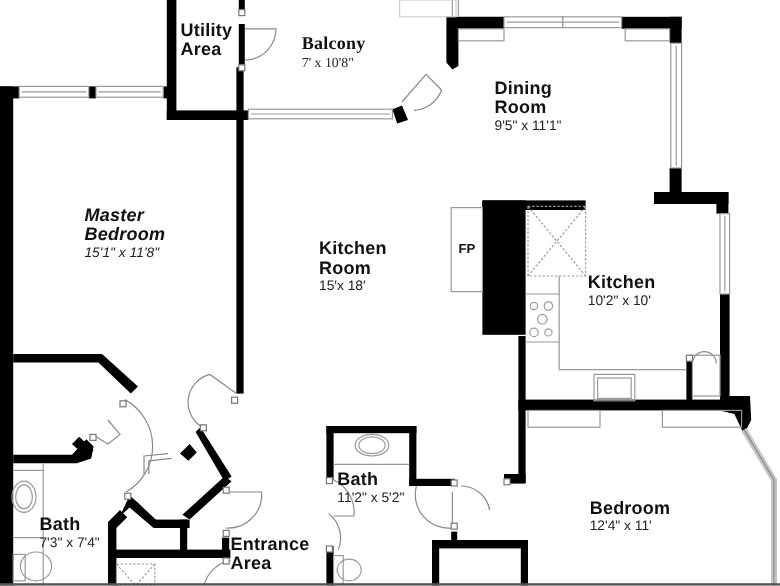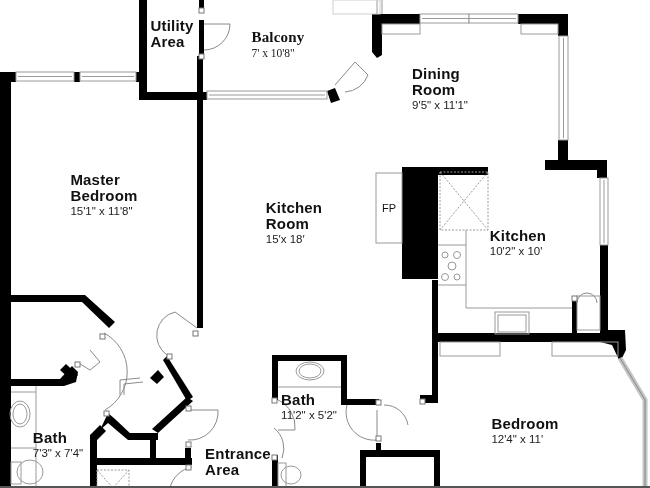--- a/index.html
+++ b/index.html
@@ -1,21 +1,21 @@
 <!DOCTYPE html>
 <html><head>
   <meta charset="utf-8">
   <style>
     html, body { margin: 0; padding: 0; background: #ffffff; }
     body { width: 650px; height: 488px; overflow: hidden; position: relative; font-family: "Liberation Sans", sans-serif; }
     #plan { position: absolute; left: 0; top: 0; width: 650px; height: 488px; }
     .label { position: absolute; text-align: left; color: #111; line-height: 1.05; transform: translateX(-50%); white-space: nowrap; }
     .room-name { font-weight: bold; font-size: 15px; display: block; letter-spacing: 0.2px; }
     .room-dim { font-size: 11.5px; display: block; color: #222; margin-top: 1px; }
-    .fp-label { position: absolute; font-weight: normal; font-size: 11px; color: #111; text-align: right; }
+    .fp-label { position: absolute; font-weight: bold; font-size: 11px; color: #111; text-align: right; }
     .bottom-edge { position: absolute; left: 0; top: 486px; width: 650px; height: 2px; background: #555; }
   </style>
 </head>
 <body>
 
 <svg id="plan" viewBox="0 0 650 488" xmlns="http://www.w3.org/2000/svg">
 
   <g fill="#000" stroke="none">
 
     <rect x="0" y="72" width="11" height="416"></rect>
@@ -214,21 +214,21 @@
   <span class="room-name">Balcony</span>
   <span class="room-dim">7' x 10'8"</span>
 </div>
 
 <div class="label" style="left:440px; top:66px;">
   <span class="room-name">Dining</span>
   <span class="room-name">Room</span>
   <span class="room-dim">9'5" x 11'1"</span>
 </div>
 
-<div class="label" style="left:104px; top:172px;">
+<div class="label" style="left:104px; top:172px;font-style:italic;">
   <span class="room-name">Master</span>
   <span class="room-name">Bedroom</span>
   <span class="room-dim">15'1" x 11'8"</span>
 </div>
 
 <div class="label" style="left:294px; top:200px;">
   <span class="room-name">Kitchen</span>
   <span class="room-name">Room</span>
   <span class="room-dim">15′x 18′</span>
 </div>
@@ -243,21 +243,21 @@
 <div class="label" style="left:58px; top:430px;">
   <span class="room-name">Bath</span>
   <span class="room-dim">7'3" x 7'4"</span>
 </div>
 
 <div class="label" style="left:309px; top:392px;">
   <span class="room-name">Bath</span>
   <span class="room-dim">11'2" x 5'2"</span>
 </div>
 
-<div class="label" style="left:238px; top:446px;">
+<div class="label" style="left:225px; top:446px;">
   <span class="room-name">Entrance</span>
   <span class="room-name">Area</span>
 </div>
 
 <div class="label" style="left:525px; top:416px;">
   <span class="room-name">Bedroom</span>
   <span class="room-dim">12'4" x 11'</span>
 </div>
 
 <div class="bottom-edge"></div>

